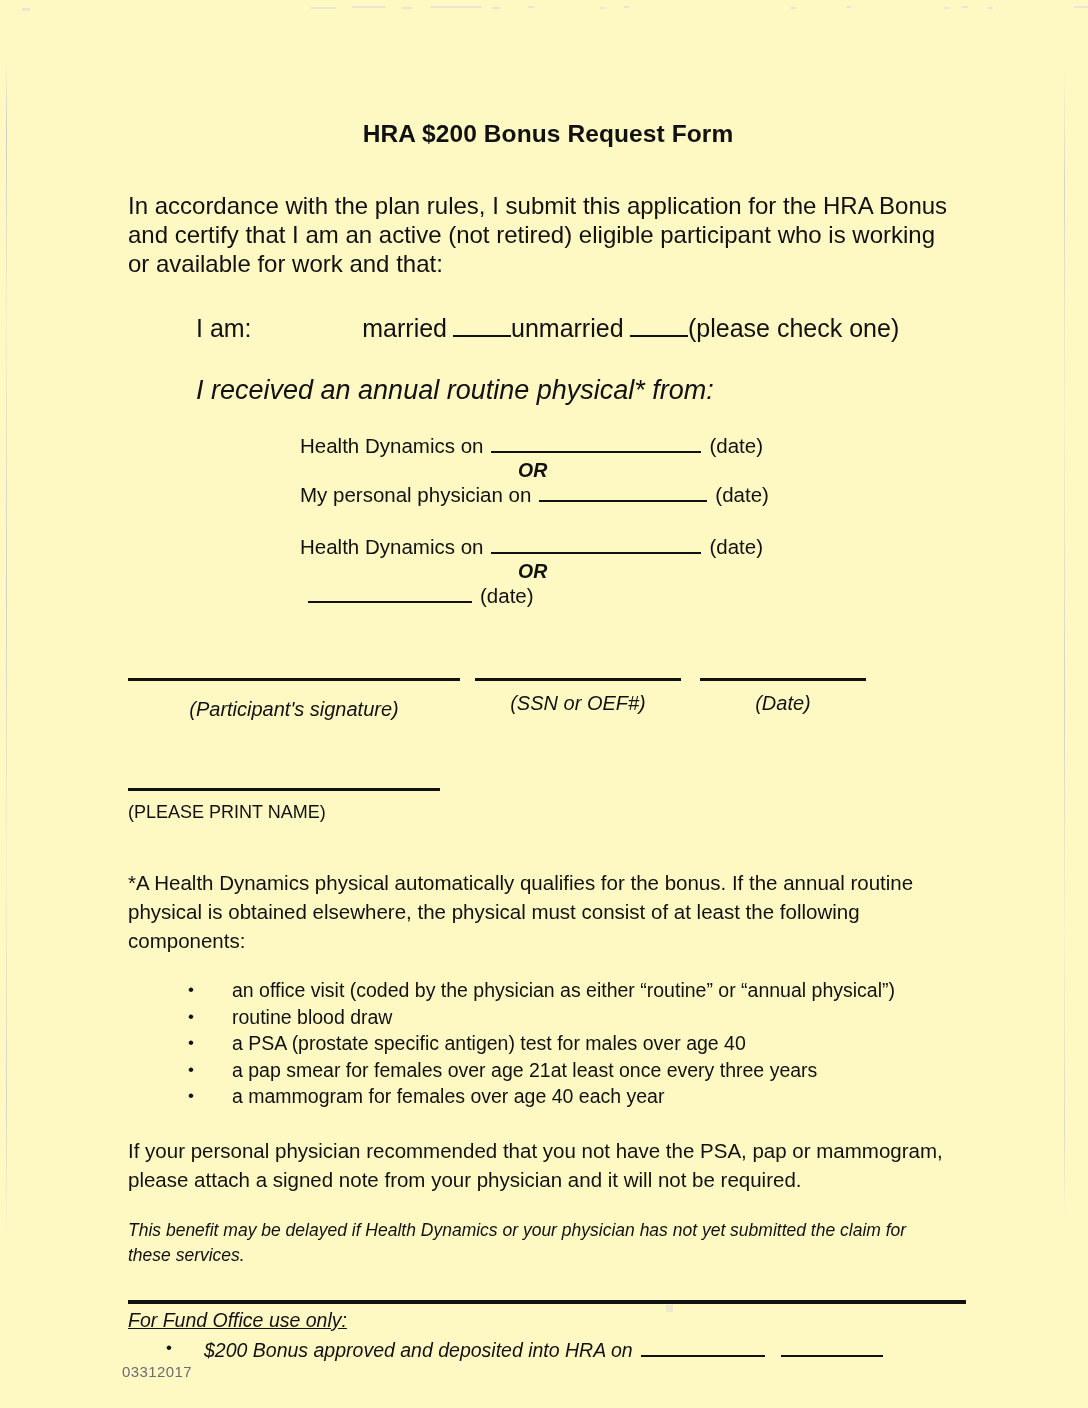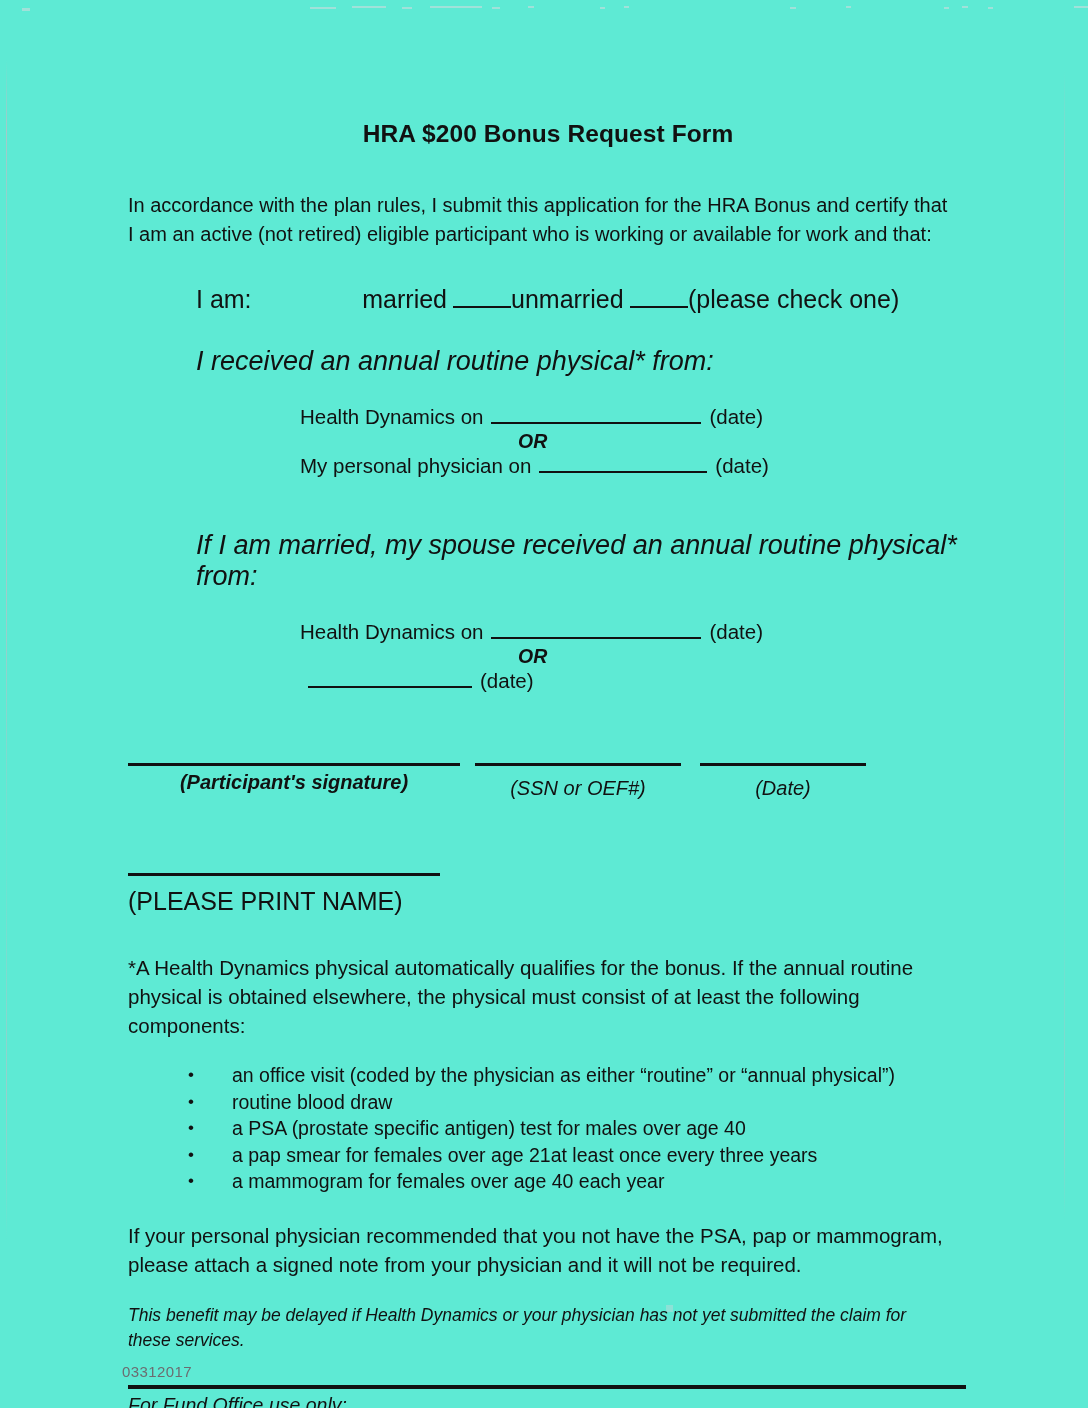--- a/index.html
+++ b/index.html
@@ -9,21 +9,21 @@
     background: #ffffff;
   }
   body {
     font-family: "Liberation Sans", sans-serif;
     color: #000000;
   }
   .page {
     position: relative;
     width: 1088px;
     height: 1408px;
-    background: #5eead4;
+    background: #fef9c3;
     overflow: hidden;
   }
 
   
   .scan-speckle {
     position: absolute;
     background: #d8d8dc;
     opacity: 0.55;
   }
   .scan-edge-left {
@@ -69,21 +69,21 @@
     text-align: center;
     font-size: 24.5px;
     font-weight: bold;
     letter-spacing: 0.1px;
     margin: 0;
     padding-top: 120px;
     color: #111;
   }
 
   .intro {
-    font-size: 20px;
+    font-size: 24px;
     line-height: 29px;
     margin: 0;
     padding-top: 43px;
     width: 828px;
     color: #111;
   }
 
   
   .indent-1 { padding-left: 68px; }
   .indent-2 { padding-left: 172px; }
@@ -164,21 +164,21 @@
 
   .print-area {
     position: relative;
     height: 62px;
     margin-top: 2px;
   }
   .print-name-label {
     position: absolute;
     left: 0;
     top: 14px;
-    font-size: 25px;
+    font-size: 18px;
     color: #111;
   }
 
   .footnote {
     font-size: 20.5px;
     line-height: 29px;
     margin: 0;
     padding-top: 18px;
     width: 830px;
     color: #111;
@@ -339,41 +339,40 @@
         <span class="ital">(date)</span>
       </div>
       <div class="or-line">OR</div>
       <div class="phys-row">
         <span>My personal physician on</span>
         <span class="blank-date blank-pp"></span>
         <span class="ital">(date)</span>
       </div>
     </div>
 
-    <div class="lead-line indent-1" style="padding-top:52px;">If I am married, my spouse received an annual routine physical* from:</div>
 
     <div class="phys-block indent-2">
       <div class="phys-row">
         <span>Health Dynamics on</span>
         <span class="blank-date blank-hd"></span>
         <span class="ital">(date)</span>
       </div>
       <div class="or-line">OR</div>
       <div class="phys-row">
         <span class="blank-date blank-sp"></span>
         <span class="ital">(date)</span>
       </div>
     </div>
 
     <div class="sig-area">
       <div class="rule" style="left:0px;top:0px;width:332px;"></div>
       <div class="rule" style="left:347px;top:0px;width:206px;"></div>
       <div class="rule" style="left:572px;top:0px;width:166px;"></div>
 
-      <div class="sig-cap" style="left:0px;top:8px;width:332px;font-weight:bold;">(Participant's signature)</div>
+      <div class="sig-cap" style="left:0px;top:20px;width:332px;">(Participant's signature)</div>
       <div class="sig-cap" style="left:347px;top:14px;width:206px;">(SSN or OEF#)</div>
       <div class="sig-cap" style="left:572px;top:14px;width:166px;">(Date)</div>
     </div>
 
     <div class="print-area">
       <div class="rule" style="left:0px;top:0px;width:312px;height:3px;"></div>
       <div class="print-name-label">(PLEASE PRINT NAME)</div>
     </div>
 
     <p class="footnote">*A Health Dynamics physical automatically qualifies for the bonus.  If the annual routine physical is obtained elsewhere, the physical must consist of at least the following components:</p>

